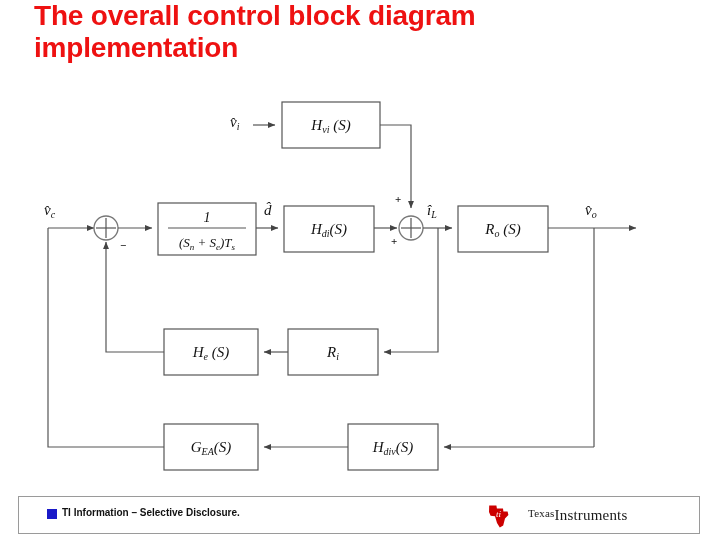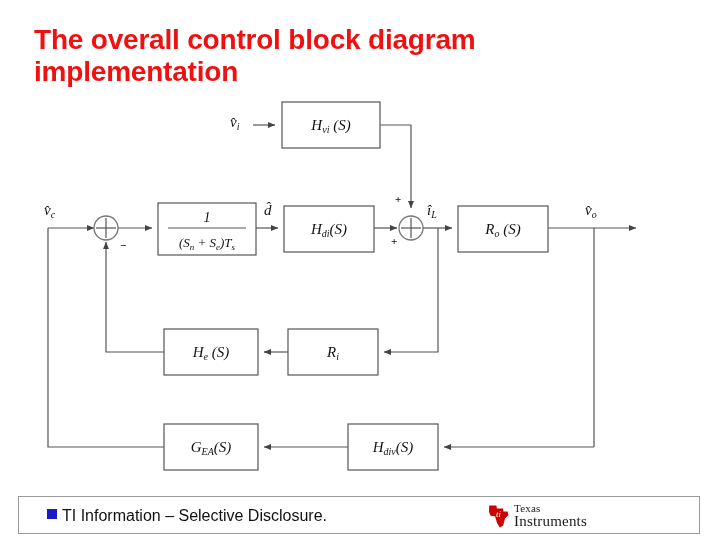--- a/index.html
+++ b/index.html
@@ -8,21 +8,21 @@
     background:#ffffff;
     font-family:"Liberation Sans", sans-serif;
     overflow:hidden;
     position:relative;
   }
   #slide{position:absolute;inset:0;width:720px;height:540px;background:#fff;}
 
   
   #title{
     position:absolute;
-    left:34px; top:24px; width:660px;
+    left:34px; top:0; width:660px;
     color:#ee1111;
     font-family:"Liberation Sans", sans-serif;
     font-weight:bold;
     font-size:28px;
     line-height:1.13;
     letter-spacing:-0.2px;
     white-space:pre-line;
   }
 
   
@@ -40,30 +40,30 @@
     border:1px solid #9a9a9a;
     background:#ffffff;
     box-sizing:border-box;
   }
   #foot-bullet{
     position:absolute;left:28px;top:12px;
     width:10px;height:10px;background:#1a1ac8;
   }
   #foot-text{
     position:absolute;left:43px;top:10px;
-    font-size:16px;font-weight:normal;color:#111;
+    font-size:10px;font-weight:bold;color:#111;
     font-family:"Liberation Sans", sans-serif;
     white-space:nowrap;
   }
   #ti-logo{
     position:absolute;left:467px;top:5px;
-    height:28px;display:flex;align-items:center;gap:2px;
+    height:28px;display:flex;align-items:center;gap:16px;
   }
   #ti-words{
-    display:flex;flex-direction:column;justify-content:center;
+    display:flex;flex-direction:row;justify-content:center;
     font-family:"Liberation Serif", serif;
     color:#1a1a1a;line-height:1.02;
   }
   #ti-words .w1{font-size:11px;letter-spacing:.2px;}
   #ti-words .w2{font-size:15px;letter-spacing:.2px;}
 </style>
 </head>
 <body>
 
 <div id="slide">

